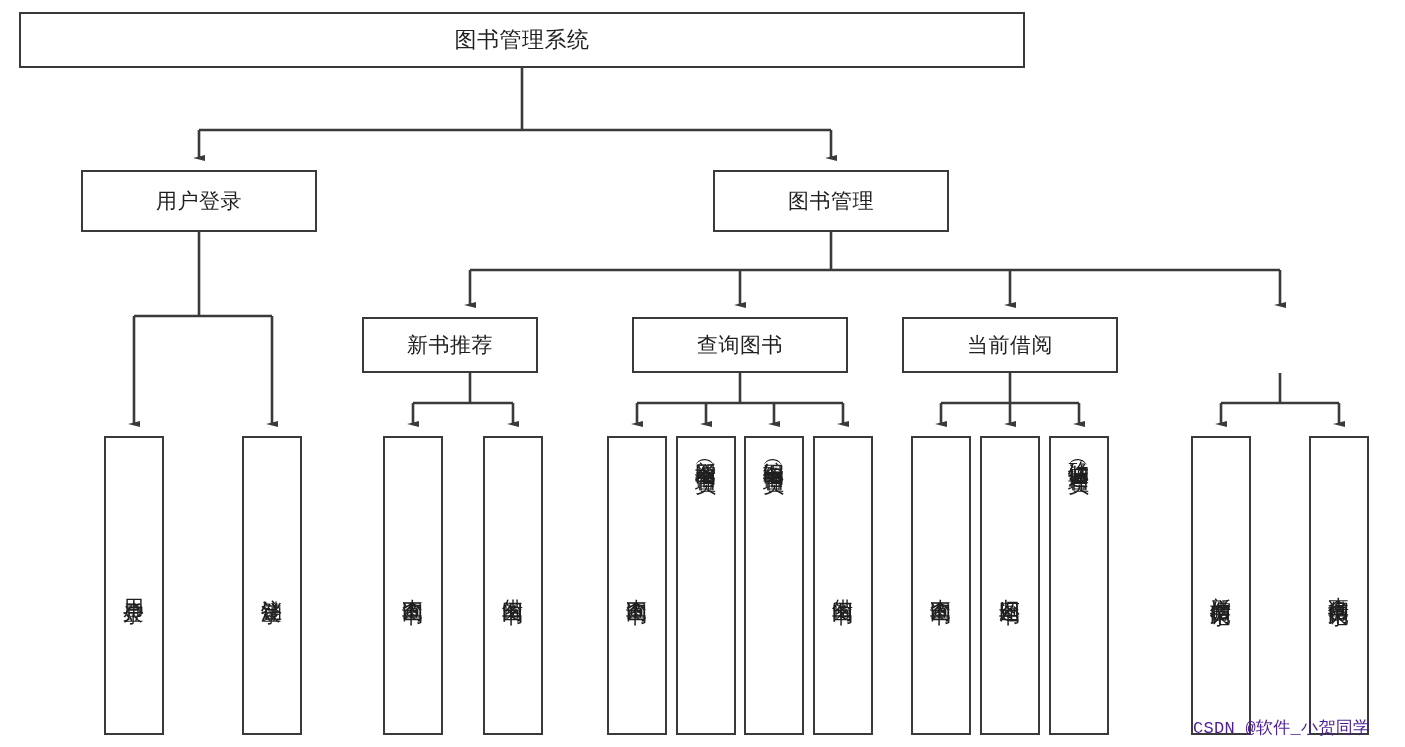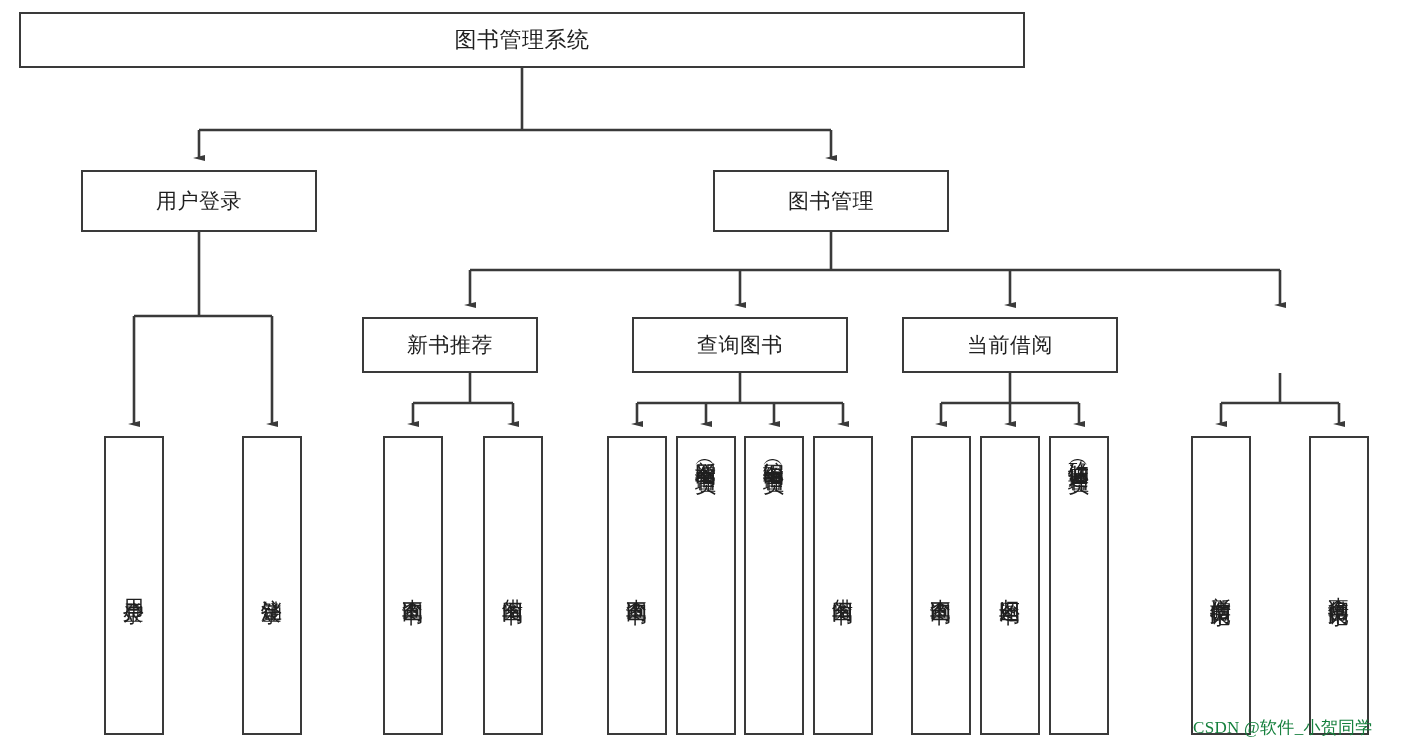--- a/index.html
+++ b/index.html
@@ -62,23 +62,23 @@
     font-size: 21px;
     letter-spacing: 2px;
     line-height: 1.0;
   }
   .node-v.center-v {
     align-items: center;
     padding-top: 0;
   }
   .watermark {
     position: absolute;
-    font-family: Liberation Serif, serif;
+    font-family: Liberation Mono, monospace;
     font-size: 17px;
-    color: #15803d;
+    color: #4c1d95;
     white-space: nowrap;
     letter-spacing: 0.3px;
     user-select: none;
   }
 </style>
 </head>
 <body>
 
 <div id="diagram-root">
 

